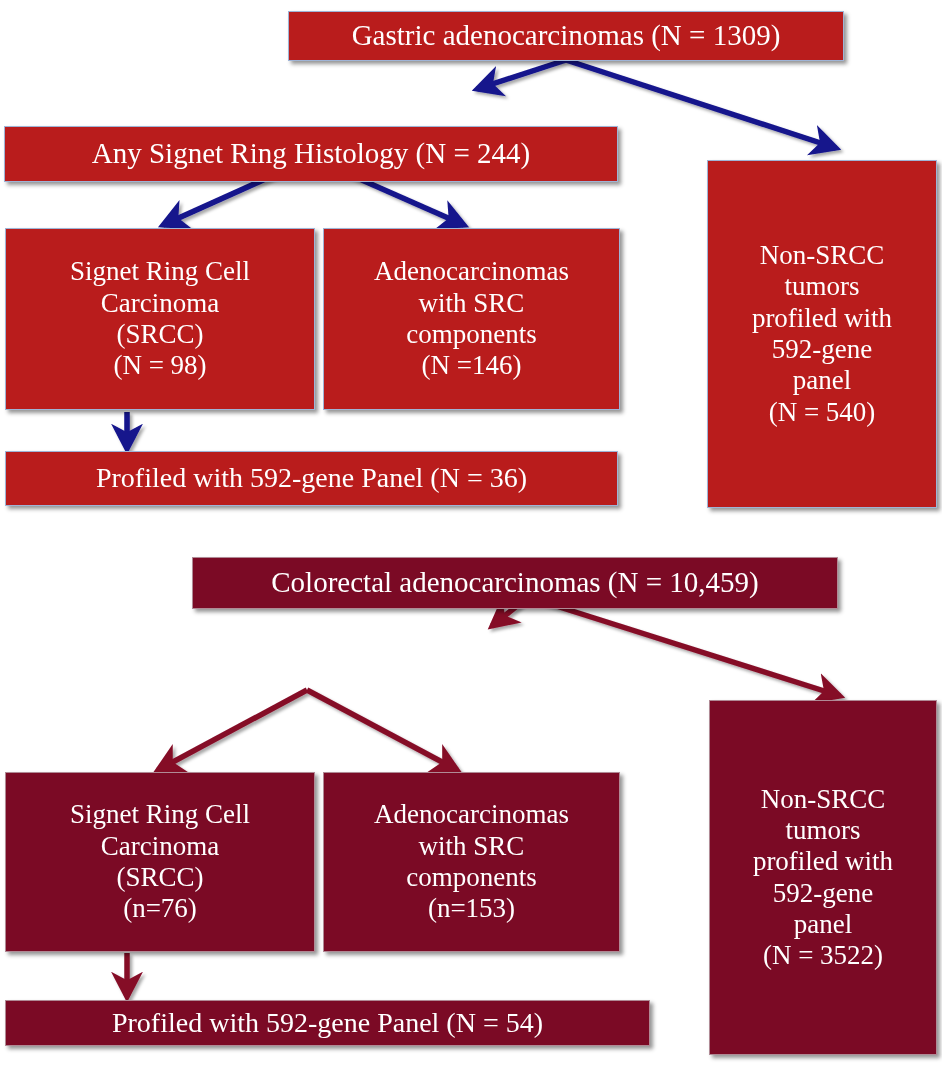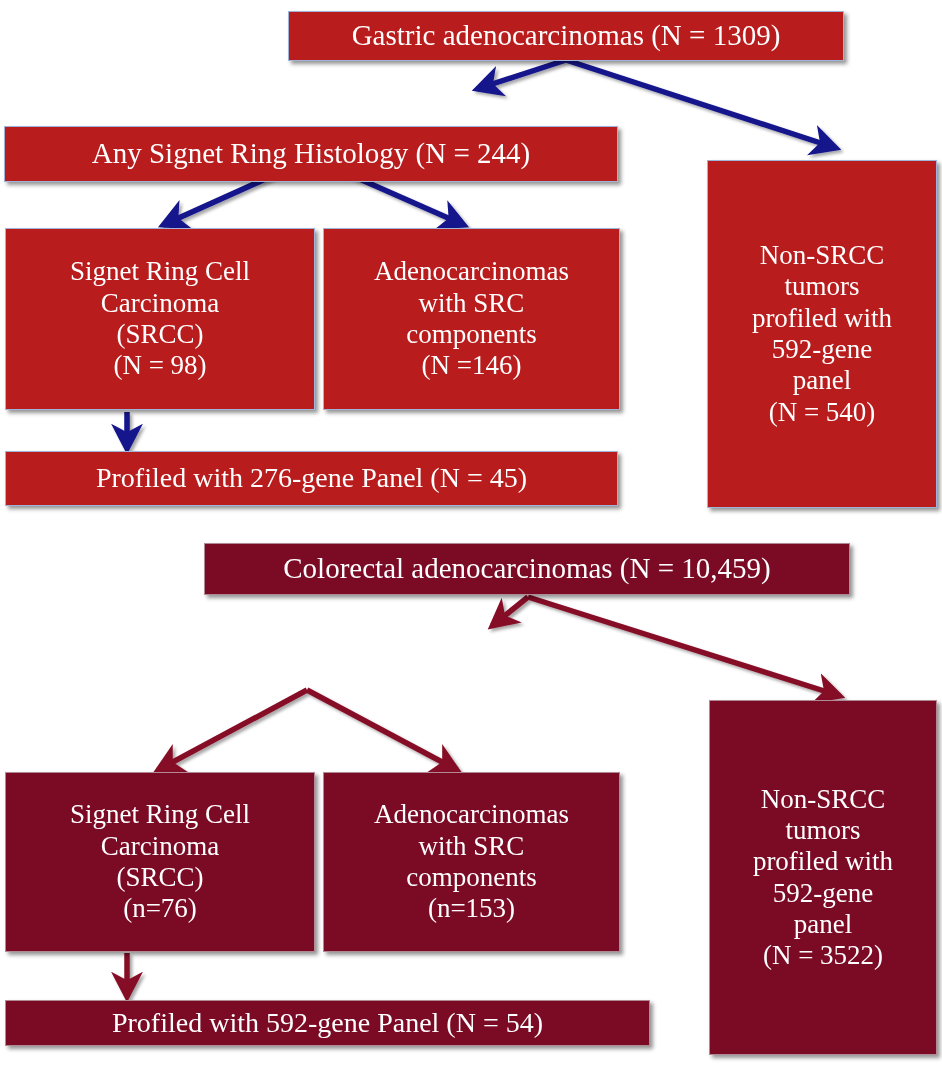--- a/index.html
+++ b/index.html
@@ -52,21 +52,21 @@
     border: 1px solid #b08a95;
   }
   
   #node-gastric-root      { left: 288px; top: 11px;  width: 556px; height: 50px;  font-size: 29px; }
   #node-gastric-signet    { left: 4px;   top: 92px; width: 614px; height: 56px;  font-size: 29px; margin-top: 34px; }
   #node-gastric-srcc      { left: 5px;   top: 228px; width: 310px; height: 182px; font-size: 27px; }
   #node-gastric-src-comp  { left: 323px; top: 228px; width: 297px; height: 182px; font-size: 27px; }
   #node-gastric-profiled  { left: 5px;   top: 451px; width: 613px; height: 55px;  font-size: 28px; }
   #node-gastric-nonsrcc   { left: 707px; top: 160px; width: 230px; height: 348px; font-size: 27px; }
   
-  #node-crc-root      { left: 192px; top: 543px; width: 646px; height: 52px;  font-size: 29px; margin-left: 12px; }
+  #node-crc-root      { left: 192px; top: 557px; width: 646px; height: 52px;  font-size: 29px; }
   #node-crc-signet    { left: 5px;   top: 628px; width: 610px; height: 60px;  font-size: 29px; }
   #node-crc-srcc      { left: 5px;   top: 772px; width: 310px; height: 180px; font-size: 27px; }
   #node-crc-src-comp  { left: 323px; top: 772px; width: 297px; height: 180px; font-size: 27px; }
   #node-crc-profiled  { left: 5px;   top: 1000px; width: 645px; height: 46px; font-size: 28px; }
   #node-crc-nonsrcc   { left: 709px; top: 700px; width: 228px; height: 355px; font-size: 27px; }
 </style>
 </head>
 <body>
 
 <div id="flowchart">
@@ -117,21 +117,21 @@
   </div>
 
   <div class="node gastric" id="node-gastric-src-comp">
     <span class="node-text">Adenocarcinomas
 with SRC
 components
 (N =146)</span>
   </div>
 
   <div class="node gastric" id="node-gastric-profiled">
-    <span class="node-text">Profiled with 276-gene Panel (N = 45)</span>
+    <span class="node-text">Profiled with 592-gene Panel (N = 36)</span>
   </div>
 
   <div class="node gastric" id="node-gastric-nonsrcc">
     <span class="node-text">Non-SRCC
 tumors
 profiled with
 592-gene
 panel
 (N = 540)</span>
   </div>

